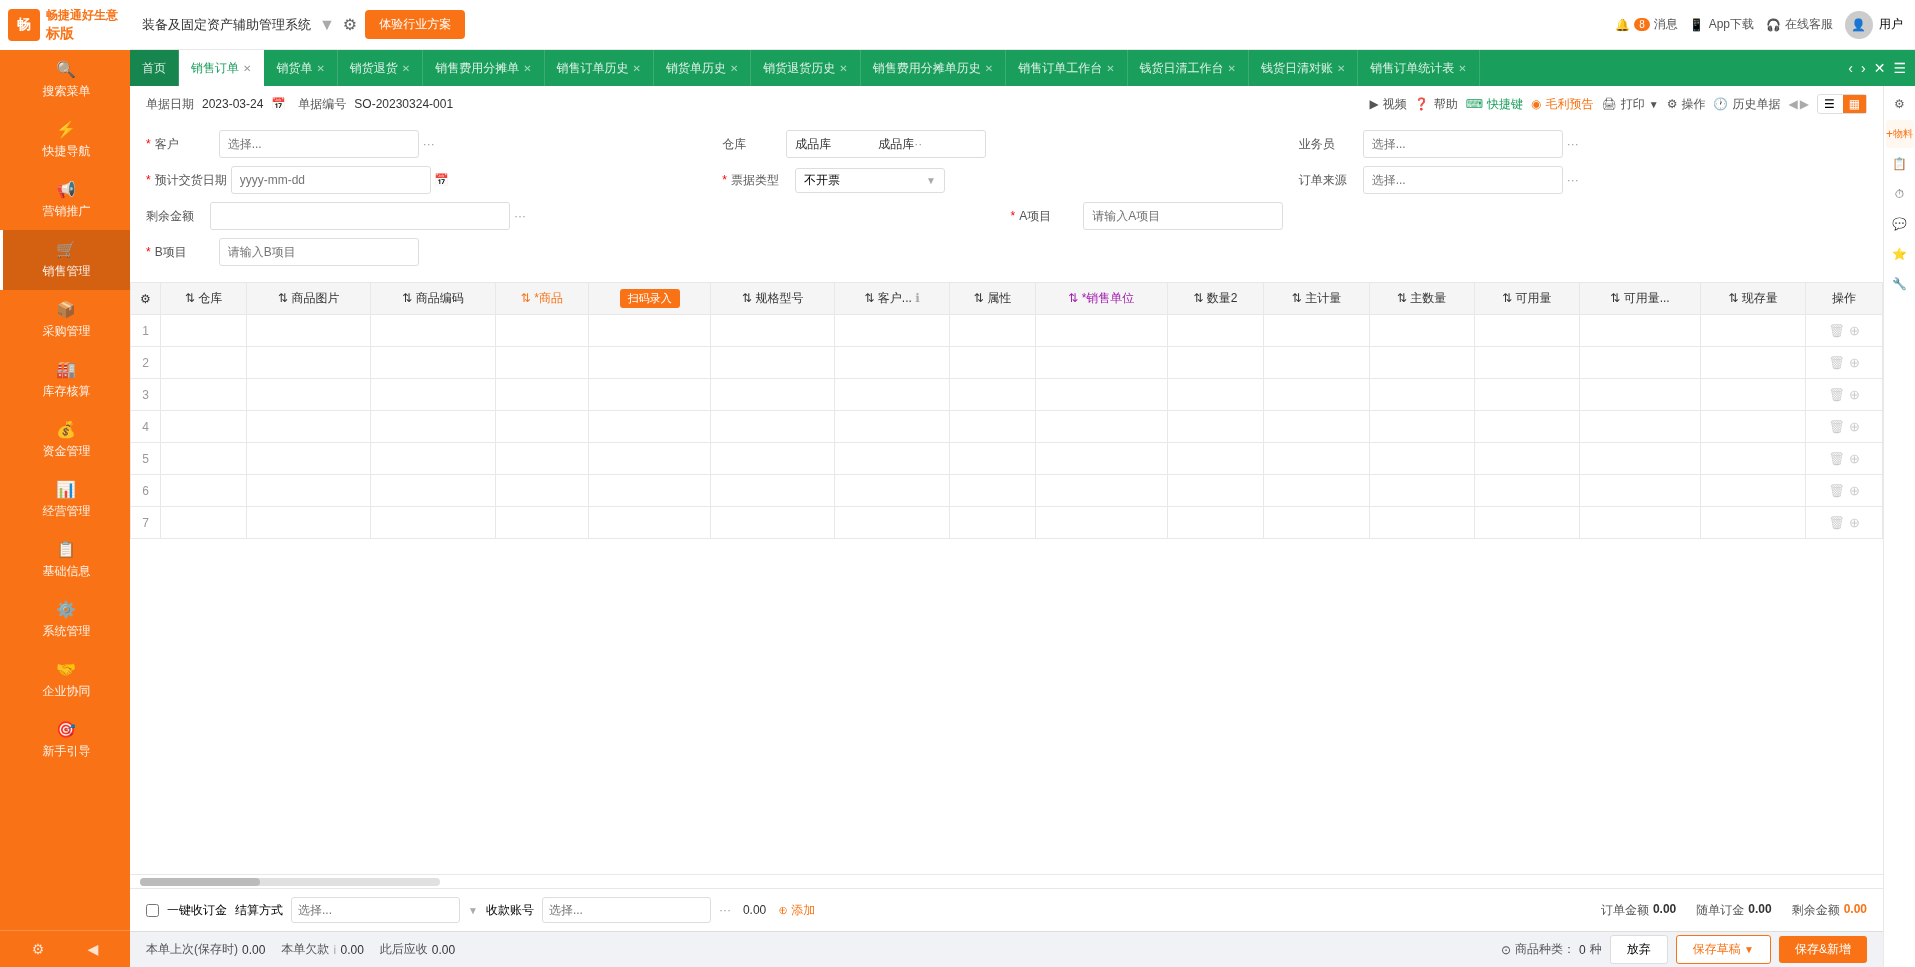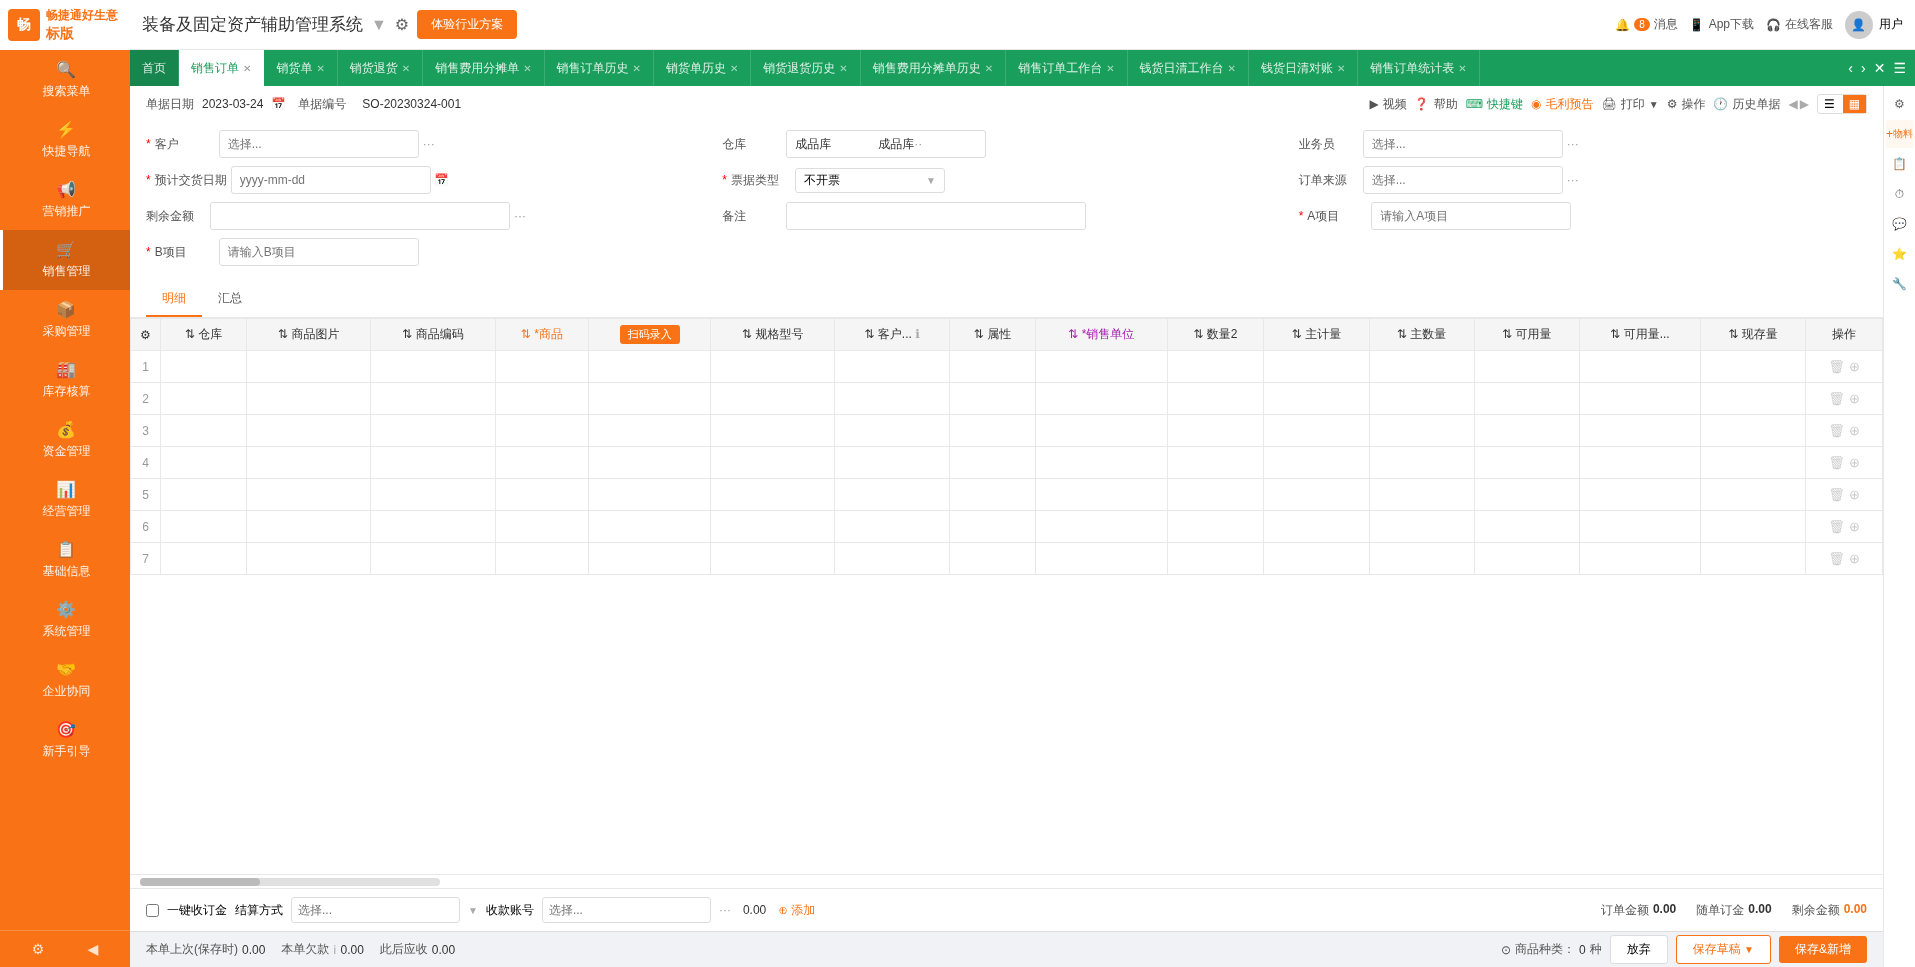--- a/index.html
+++ b/index.html
@@ -244,21 +244,21 @@
 
   <div class="sidebar-bottom">
     <span class="sidebar-bottom-icon">⚙</span>
     <span class="sidebar-bottom-icon">◀</span>
   </div>
 </div>
 
 <div class="main-content">
 
   <div class="topbar">
-    <span style="font-size:17px;color:#333;">装备及固定资产辅助管理系统</span>
+    <span style="font-size:13px;color:#333;">装备及固定资产辅助管理系统</span>
     <span style="color:#aaa;font-size:16px;">▼</span>
     <span style="color:#666;font-size:16px;cursor:pointer;">⚙</span>
     <button class="topbar-btn-solution">体验行业方案</button>
 
     <div class="topbar-icons">
       <div class="topbar-icon-item">
         <span>🔔</span>
         <span class="topbar-badge">8</span>
         <span>消息</span>
       </div>
@@ -344,21 +344,21 @@
 
       <div class="form-toolbar" style="padding:8px 16px 0;">
         <div class="form-toolbar-left">
           <div class="form-field">
             <span class="info-label">单据日期</span>
             <span style="color:#333;margin:0 4px;">2023-03-24</span>
             <span style="color:#aaa;cursor:pointer;">📅</span>
           </div>
           <div class="form-field">
             <span class="info-label">单据编号</span>
-            <span style="color:#333;margin-left:12px;">SO-20230324-001</span>
+            <span style="color:#333;margin-left:4px;">SO-20230324-001</span>
           </div>
         </div>
         <div class="form-toolbar-right">
           <div class="toolbar-item">
             <span>▶</span>
             <span>视频</span>
           </div>
           <div class="toolbar-item">
             <span>❓</span>
             <span>帮助</span>
@@ -439,43 +439,35 @@
           </div>
         </div>
 
         <div class="form-row">
           <div class="form-field" style="flex:1;">
             <span class="form-field-name">剩余金额</span>
             <input class="form-input" style="min-width: 300px;">
             <span class="form-ellipsis">···</span>
           </div>
           <div class="form-field" style="flex:1;">
-            <span class="form-field-name">备注</span>
-            <input class="form-input" style="min-width: 300px;">
-          </div>
-          <div class="form-field" style="flex:1;">
             <span style="color:red;">*</span>
             <span class="form-field-name">A项目</span>
             <input class="form-input wide" placeholder="请输入A项目" style="">
           </div>
         </div>
 
         <div class="form-row">
           <div class="form-field">
             <span style="color:red;">*</span>
             <span class="form-field-name">B项目</span>
             <input class="form-input wide" placeholder="请输入B项目" style="">
           </div>
         </div>
       </div>
 
-      <div class="detail-tabs">
-        <div class="detail-tab active">明细</div>
-        <div class="detail-tab">汇总</div>
-      </div>
 
       <div class="table-container">
         <table class="data-table">
           <thead>
             <tr>
               <th class="col-settings">
                 <span>⚙</span>
               </th>
               <th>
                 <span>⇅</span>

